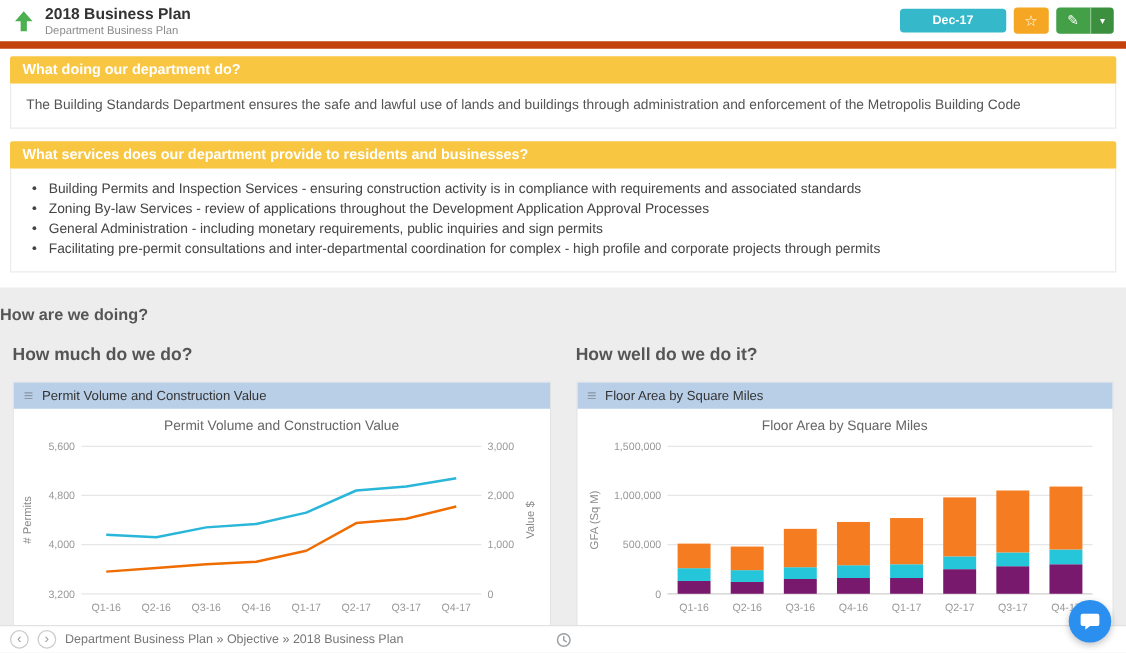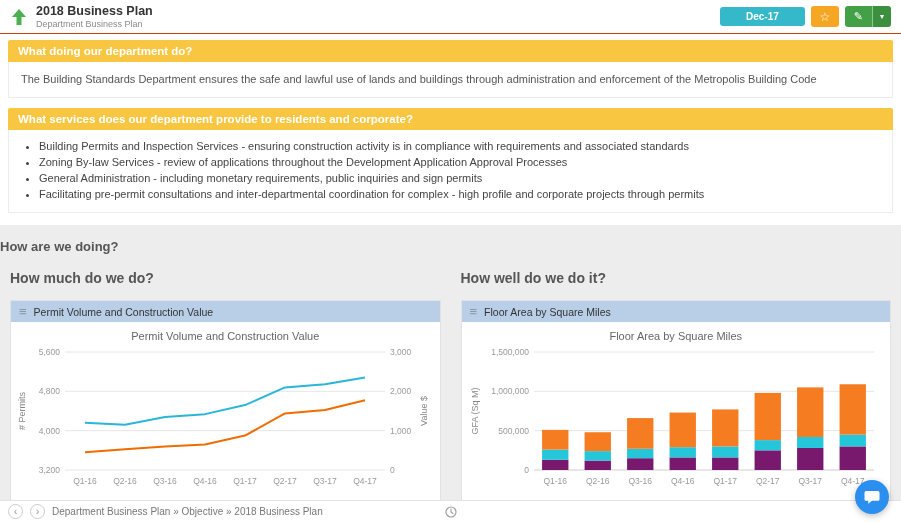--- a/index.html
+++ b/index.html
@@ -1,21 +1,21 @@
 <!DOCTYPE html>
 <html style="--banner-bg: #f9c642; --teal: #35b8c9; --orange: #f5a623; --green: #43a047; --card-header-bg: #b9cfe8; --chat-blue: #2b8ff0;"><head>
 <meta charset="utf-8">
 <style>
   *{box-sizing:border-box;margin:0;padding:0}
   html,body{width:901px;height:522px}
   body{font-family:"Liberation Sans",sans-serif;background:#fff;color:#444;overflow:hidden}
   .page{width:901px;height:522px;display:flex;flex-direction:column;position:relative;overflow:hidden;background:#fff}
 
   
-  .hdr{flex:0 0 34px;display:flex;align-items:center;padding:4px 10px;background:#fff;border-bottom:1px solid #c2410c}
+  .hdr{flex:0 0 34px;display:flex;align-items:center;padding:4px 10px;background:#fff;border-bottom:6px solid #c2410c}
   .logo{width:18px;height:18px;margin-right:8px;flex:0 0 auto}
   .t-title{font-size:12.5px;font-weight:bold;color:#333;line-height:1.15}
   .t-sub{font-size:9px;color:#8a8a8a;margin-top:1px}
   .hdr-actions{margin-left:auto;display:flex;align-items:center;gap:6px}
   .badge{background:var(--teal,#35b8c9);color:#fff;font-size:10px;font-weight:bold;padding:4px 26px;border-radius:3px;border:none;cursor:pointer}
   .star-btn{background:var(--orange,#f5a623);color:#fff;border:none;border-radius:3px;width:28px;height:21px;font-size:12px;line-height:1;cursor:pointer}
   .edit-btn{display:flex;background:var(--green,#43a047);border-radius:3px;overflow:hidden;height:21px;cursor:pointer}
   .edit-main{color:#fff;font-size:11px;padding:4px 9px;border-right:1px solid rgba(255,255,255,.4);display:flex;align-items:center}
   .edit-caret{color:#fff;font-size:8px;padding:4px 7px;background:rgba(0,0,0,.10);display:flex;align-items:center}
 
@@ -74,21 +74,21 @@
           </span>
       </div>
     </div>
   </div>
 
   <div class="banner">What doing our department do?</div>
   <div class="panel">
     <p>The Building Standards Department ensures the safe and lawful use of lands and buildings through administration and enforcement of the Metropolis Building Code</p>
   </div>
 
-  <div class="banner" style="margin-top:10px">What services does our department provide to residents and corporate?</div>
+  <div class="banner" style="margin-top:10px">What services does our department provide to residents and businesses?</div>
   <div class="panel">
     <ul>
       <li>Building Permits and Inspection Services - ensuring construction activity is in compliance with requirements and associated standards</li>
       <li>Zoning By-law Services - review of applications throughout the Development Application Approval Processes</li>
       <li>General Administration - including monetary requirements, public inquiries and sign permits</li>
       <li>Facilitating pre-permit consultations and inter-departmental coordination for complex - high profile and corporate projects through permits</li>
     </ul>
   </div>
 
   <div class="gray">

